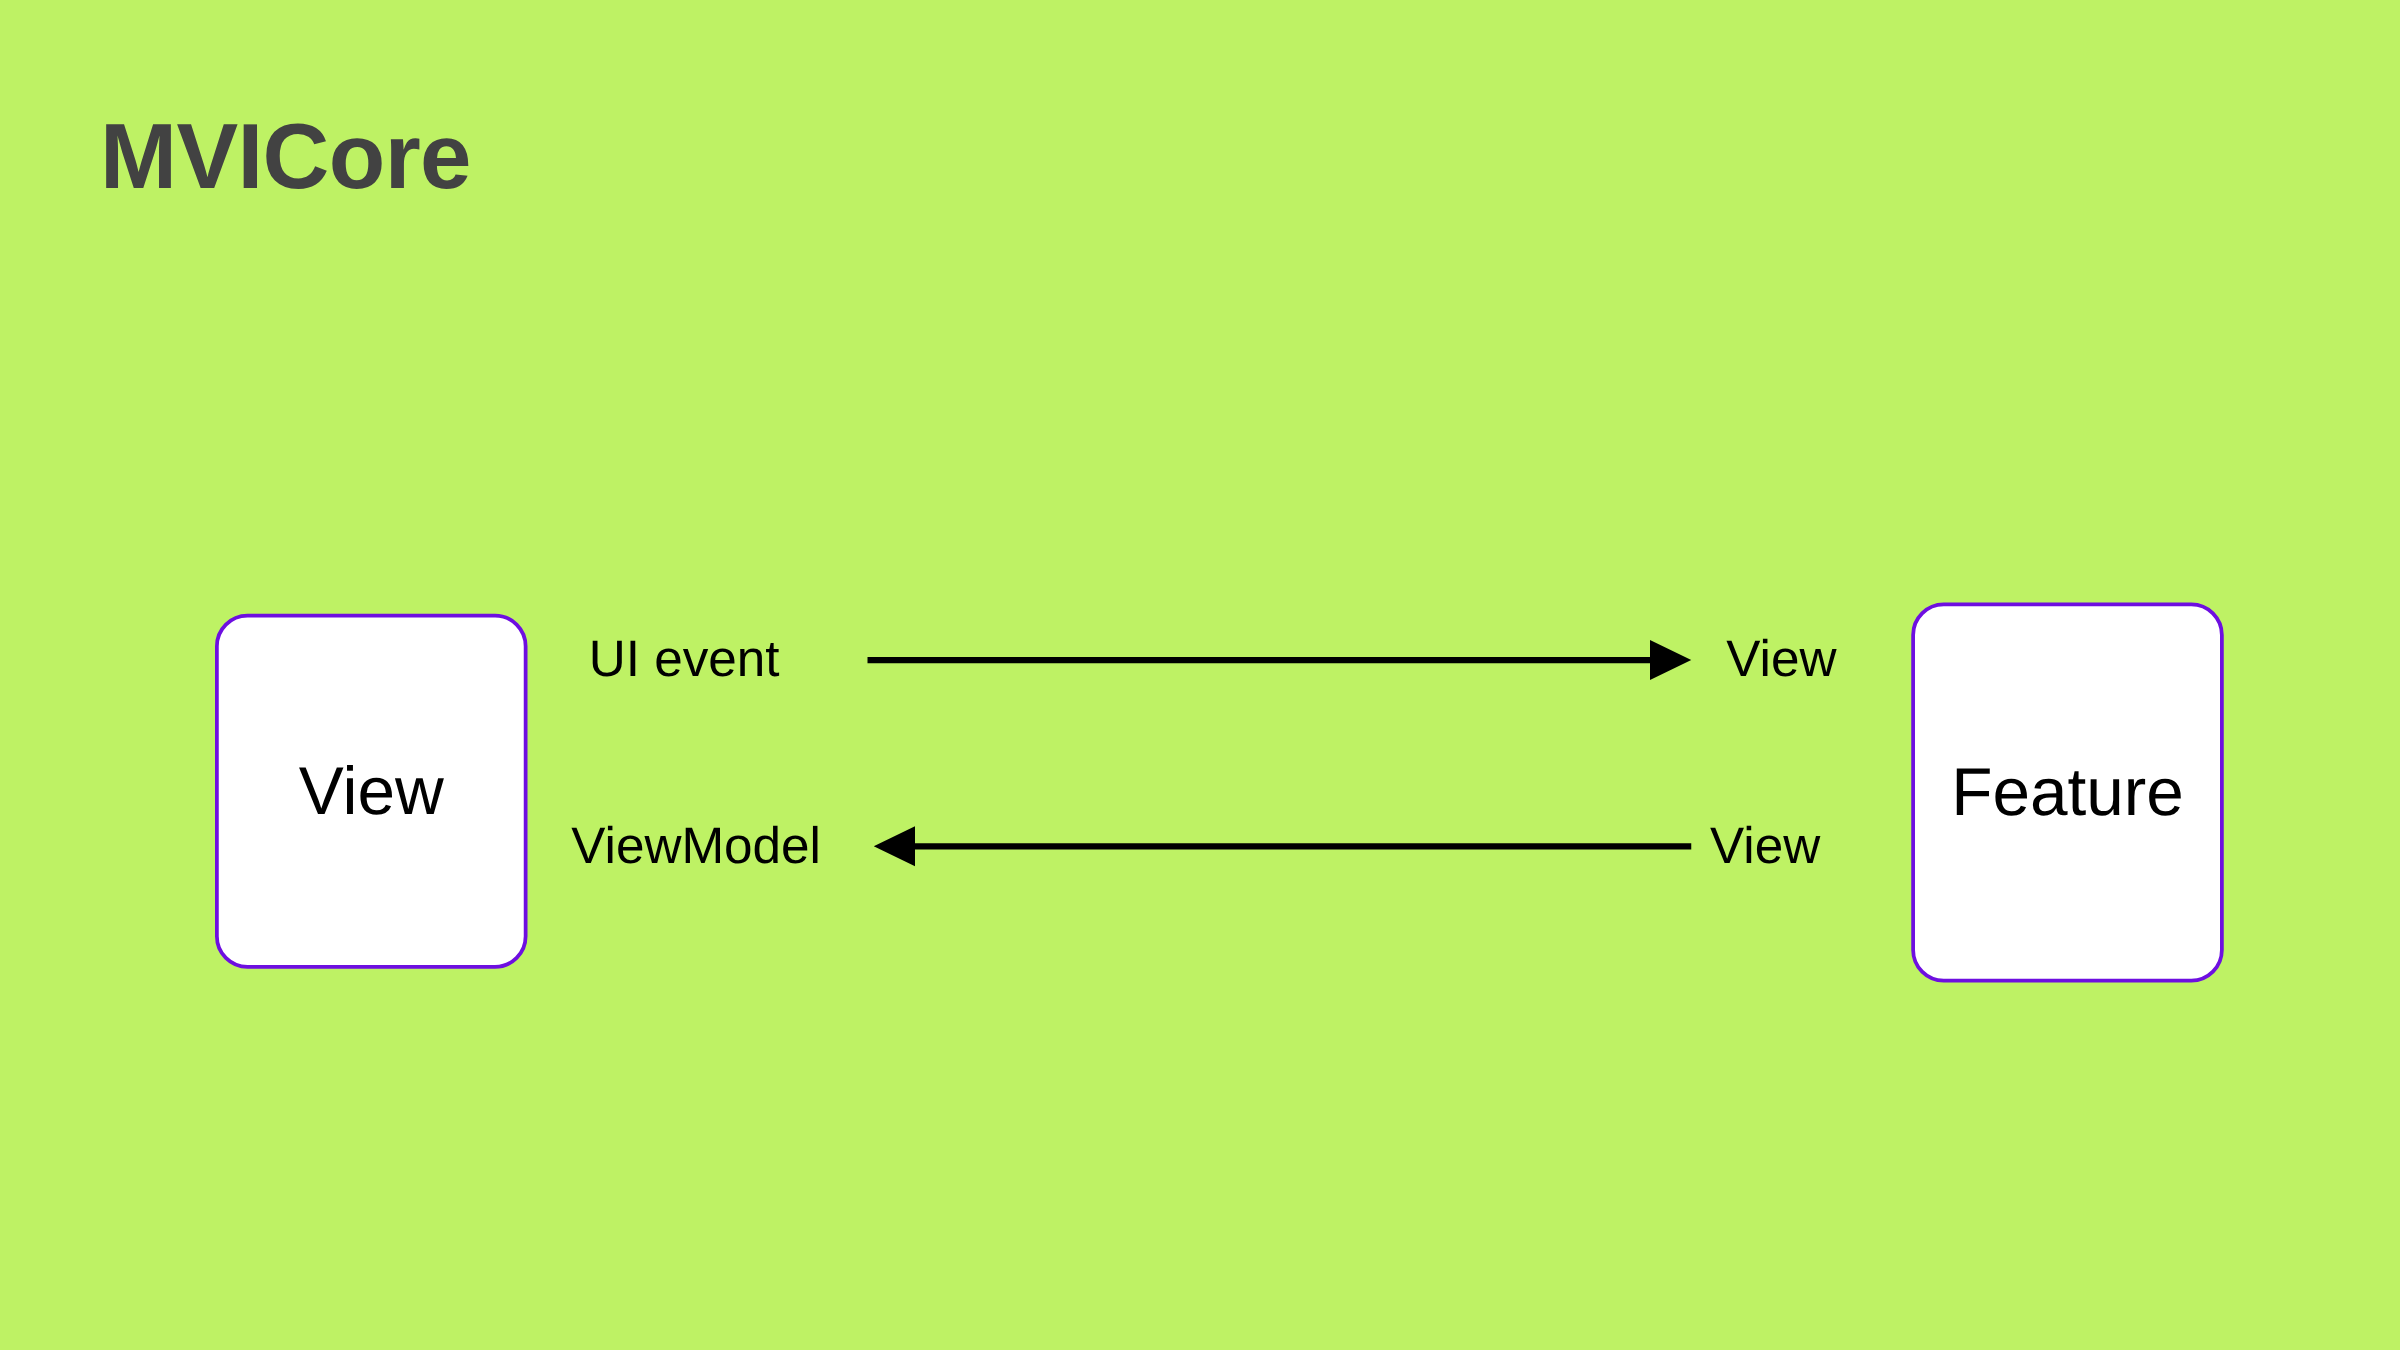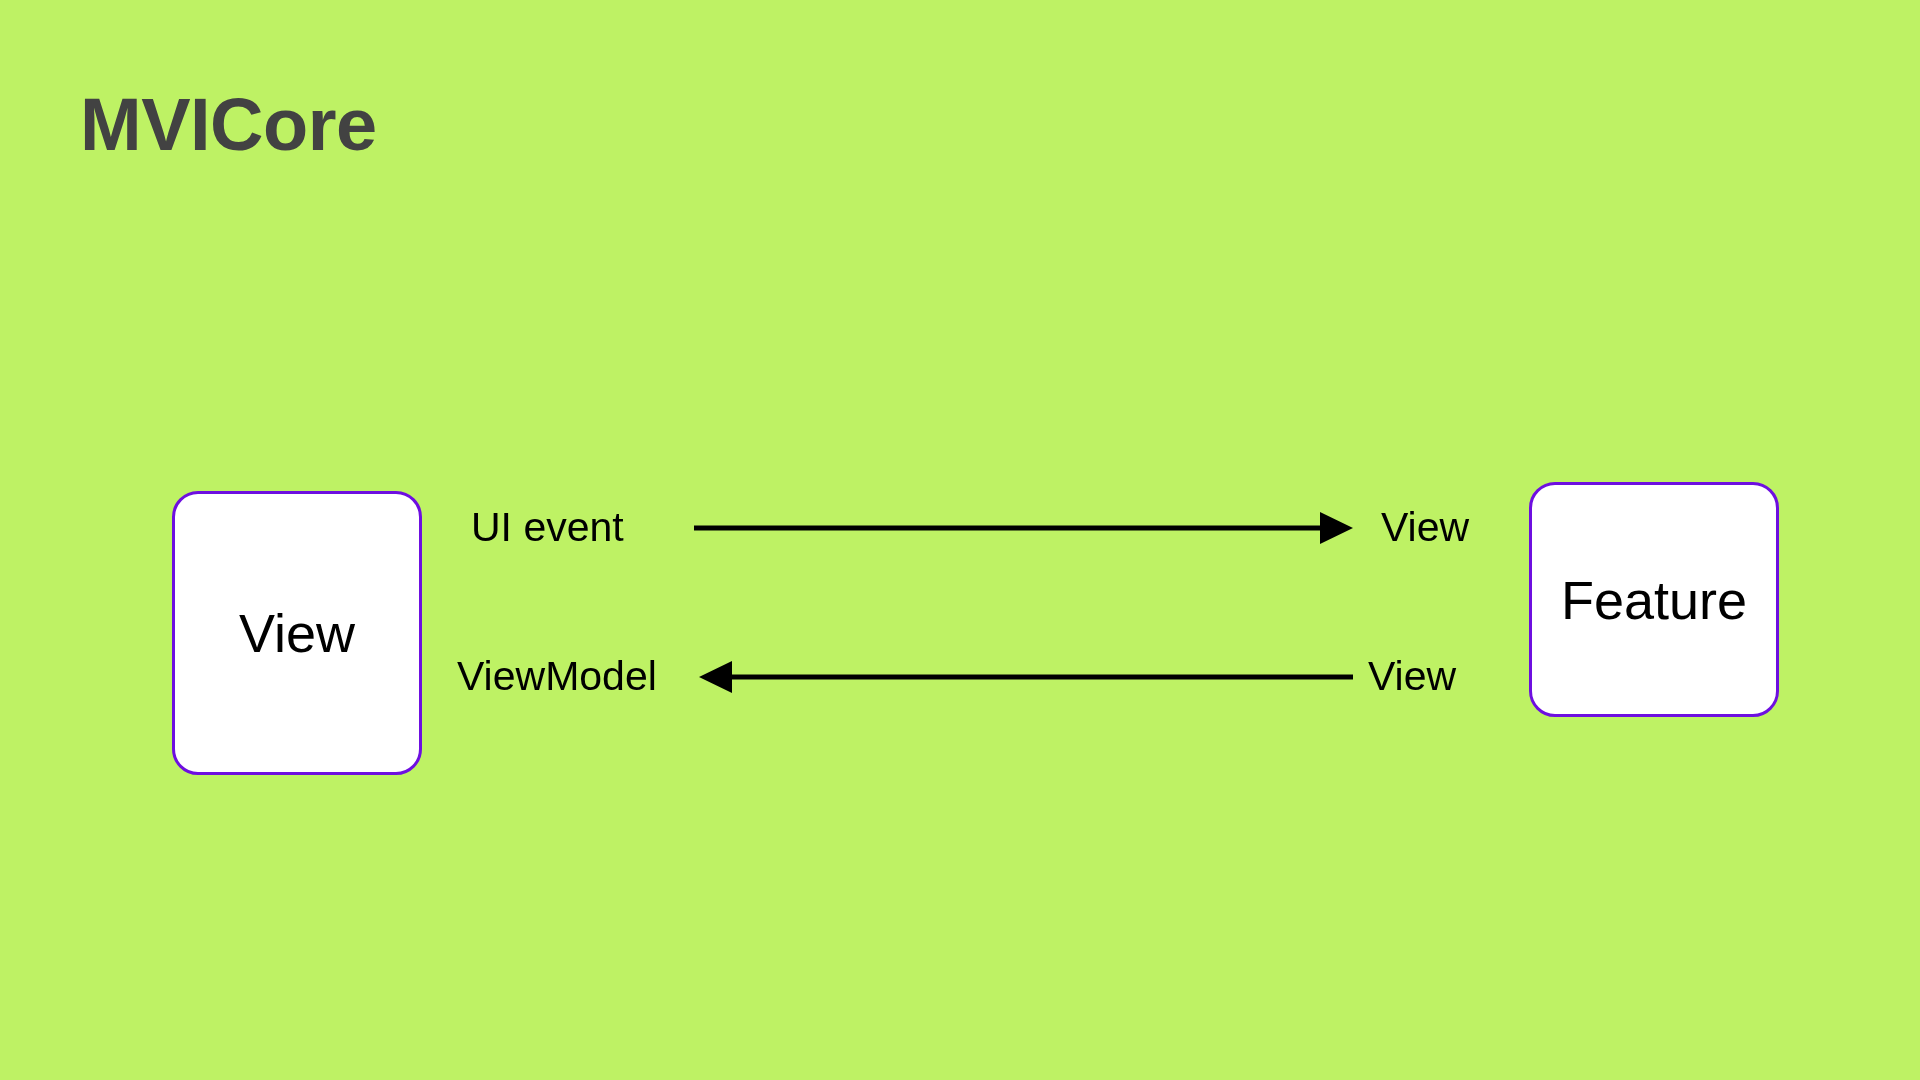--- a/index.html
+++ b/index.html
@@ -68,21 +68,21 @@
   #node-view {
     left: 172px;
     top: 491px;
     width: 250px;
     height: 284px;
   }
   #node-feature {
     left: 1529px;
     top: 482px;
     width: 250px;
-    height: 235px;
+    height: 304px;
   }
 
   
   .edge-label {
     position: absolute;
     font-size: 41px;
     font-weight: 400;
     color: #000000;
     line-height: 1;
     white-space: nowrap;

